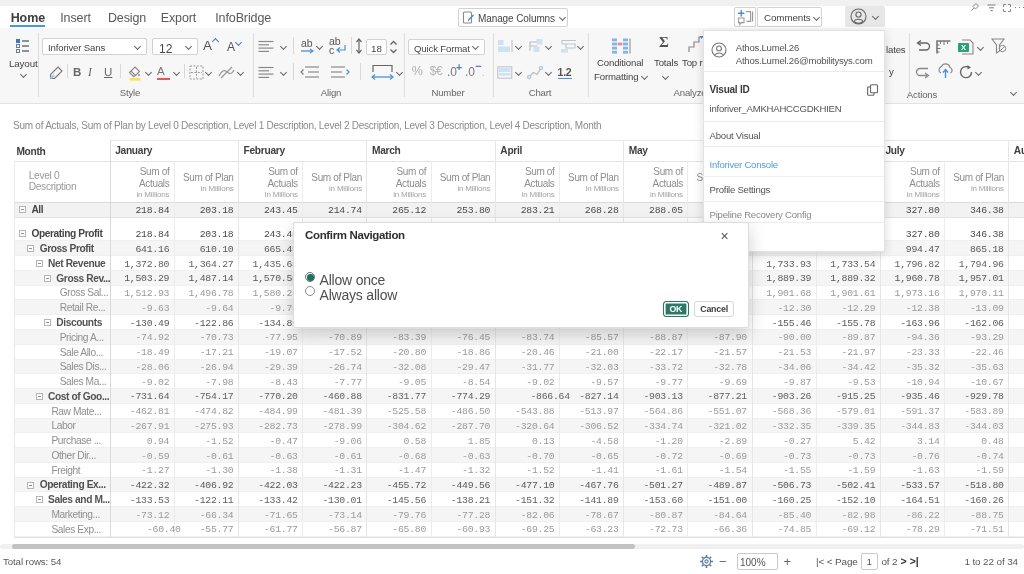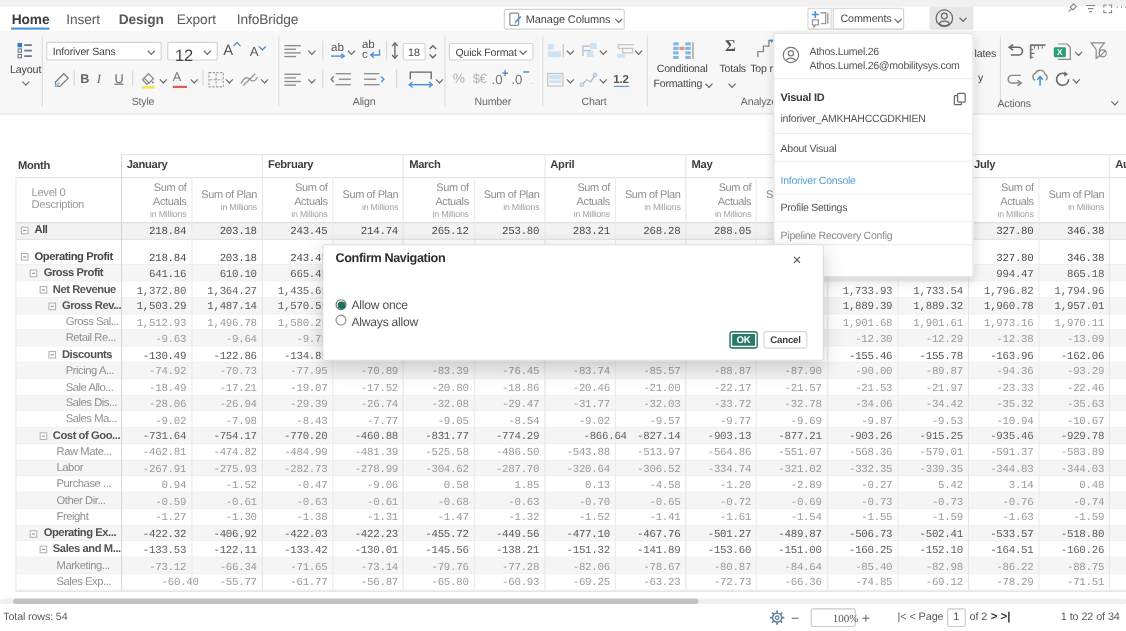--- a/index.html
+++ b/index.html
@@ -18,21 +18,21 @@
 .exp:after{content:"";position:absolute;left:1px;right:1px;top:2px;height:1px;background:#909090}
 .wbox{position:absolute;background:#fff;border:1px solid #d2d2d2;border-radius:2px}
 svg{position:absolute;overflow:visible}
 </style></head><body>
 <div id="st">
 
 <div class="a" style="left:0;top:0;width:1024px;height:28px;background:#fff"></div>
 <div class="a" style="left:0;top:0;width:1024px;height:5.5px;background:#f1f1f1"></div>
 <div class="a" style="left:10.7px;top:11px;font-size:12.5px;font-weight:bold;color:#3d3d3d;letter-spacing:-0.1px">Home</div>
 <div class="a" style="left:60.2px;top:11px;font-size:12.5px;font-weight:normal;color:#595959;letter-spacing:-0.1px">Insert</div>
-<div class="a" style="left:107.9px;top:11px;font-size:12.5px;font-weight:bold;color:#595959;letter-spacing:-0.1px">Design</div>
+<div class="a" style="left:107.9px;top:11px;font-size:12.5px;font-weight:normal;color:#595959;letter-spacing:-0.1px">Design</div>
 <div class="a" style="left:160.7px;top:11px;font-size:12.5px;font-weight:normal;color:#595959;letter-spacing:-0.1px">Export</div>
 <div class="a" style="left:215.2px;top:11px;font-size:12.5px;font-weight:normal;color:#595959;letter-spacing:-0.1px">InfoBridge</div>
 <div class="a" style="left:10px;top:24.5px;width:35px;height:2.2px;background:#4b97d9"></div>
 <div class="wbox" style="left:458px;top:8px;width:110px;height:19px"></div>
 <svg style="left:462px;top:11px" width="13" height="13" viewBox="0 0 13 13">
       <rect x="1.5" y="1" width="8" height="11" rx="1" fill="none" stroke="#8a8a8a" stroke-width="1.1"></rect>
       <line x1="11.5" y1="4" x2="6.5" y2="9" stroke="#4a90d9" stroke-width="1.6"></line>
       <line x1="6" y1="9.6" x2="6.9" y2="9.6" stroke="#4a90d9" stroke-width="1.4"></line>
     </svg>
 <div class="a" style="left:478px;top:12.5px;font-size:10px;letter-spacing:-0.1px;color:#454545">Manage Columns</div>
@@ -75,21 +75,21 @@
       <rect x="1.5" y="11.5" width="3" height="3" fill="none" stroke="#6a7a8a"></rect>
       <line x1="7" y1="13" x2="14" y2="13" stroke="#6a7a8a" stroke-width="1.6"></line>
     </svg>
 <div class="a" style="left:9px;top:58px;font-size:9.8px;letter-spacing:-0.15px;color:#444">Layout</div>
 <div class="chv" style="left:21px;top:71.5px"></div>
 <div class="gdiv" style="left:37.5px"></div>
 <div class="wbox" style="left:41.9px;top:38.1px;width:105.3px;height:16.5px"></div>
 <div class="a" style="left:48px;top:42px;font-size:9.6px;letter-spacing:-0.15px;color:#454545">Inforiver Sans</div>
 <div class="chv" style="left:135px;top:43.5px"></div>
 <div class="wbox" style="left:152.3px;top:38.1px;width:45.7px;height:16.5px"></div>
-<div class="a" style="left:159px;top:42px;font-size:15px;color:#454545">12</div>
+<div class="a" style="left:159px;top:42px;font-size:12px;color:#454545">12</div>
 <div class="chv" style="left:186px;top:43.5px"></div>
 <div class="a" style="left:203px;top:38px;font-size:13.5px;color:#555">A</div>
 <div class="chv chvb" style="left:213px;top:39px;transform:rotate(225deg)"></div>
 <div class="a" style="left:227px;top:40px;font-size:12px;color:#555">A</div>
 <div class="chv chvb" style="left:236px;top:40px"></div>
 <svg style="left:49px;top:66px" width="14" height="14" viewBox="0 0 14 14">
       <path d="M9 1 L13 5 L7 11 L5.5 12.5 L1.5 12.5 L1.5 8.5 Z" fill="none" stroke="#7a7a7a" stroke-width="1.1"></path>
       <path d="M1.5 12.5 L5 9" stroke="#9ec6e8" stroke-width="2"></path>
     </svg>
 <div class="a" style="left:67px;top:64px;width:1px;height:14px;background:#d8d8d8"></div>
@@ -287,20 +287,21 @@
       <line x1="8.5" y1="7" x2="8.5" y2="15" stroke="#4a90d9" stroke-width="1.4"></line>
       <path d="M6 9.5 L8.5 6.5 L11 9.5" fill="none" stroke="#4a90d9" stroke-width="1.4"></path>
     </svg>
 <svg style="left:959px;top:65px" width="14" height="14" viewBox="0 0 14 14">
       <path d="M12.5 7 A5.5 5.5 0 1 1 9 2" fill="none" stroke="#666" stroke-width="1.4"></path>
       <path d="M8.5 0 L12 2.5 L8.5 4.5" fill="#666"></path>
     </svg>
 <div class="chv" style="left:976px;top:69.5px"></div>
 <div class="glab" style="left:902px;top:88.5px;width:40px">Actions</div>
 <div class="chv" style="left:1011px;top:90px"></div>
+<div class="a" style="left:13px;top:120px;font-size:10px;color:#8b8b8b;letter-spacing:-0.25px">Sum of Actuals, Sum of Plan by Level 0 Description, Level 1 Description, Level 2 Description, Level 3 Description, Level 4 Description, Month</div>
 
 <div class="a" style="left:13.8px;top:202.3px;width:1010.2px;height:15.299999999999983px;background:#f2f2f2;border-bottom:1px solid #e2e2e2"></div>
 <div class="a" style="left:13.8px;top:226.60px;width:1010.2px;height:14.77px;background:#fff;border-bottom:1px solid #f0f0f0"></div>
 <div class="a" style="left:13.8px;top:241.37px;width:1010.2px;height:14.77px;background:#f5f5f5;border-bottom:1px solid #f0f0f0"></div>
 <div class="a" style="left:13.8px;top:256.14px;width:1010.2px;height:14.77px;background:#fff;border-bottom:1px solid #f0f0f0"></div>
 <div class="a" style="left:13.8px;top:270.91px;width:1010.2px;height:14.77px;background:#f5f5f5;border-bottom:1px solid #f0f0f0"></div>
 <div class="a" style="left:13.8px;top:285.68px;width:1010.2px;height:14.77px;background:#fff;border-bottom:1px solid #f0f0f0"></div>
 <div class="a" style="left:13.8px;top:300.45px;width:1010.2px;height:14.77px;background:#f5f5f5;border-bottom:1px solid #f0f0f0"></div>
 <div class="a" style="left:13.8px;top:315.22px;width:1010.2px;height:14.77px;background:#fff;border-bottom:1px solid #f0f0f0"></div>
 <div class="a" style="left:13.8px;top:329.99px;width:1010.2px;height:14.77px;background:#f5f5f5;border-bottom:1px solid #f0f0f0"></div>
@@ -698,21 +699,21 @@
         <line x1="0" y1="6.5" x2="2" y2="6.5"></line>
         <line x1="11" y1="6.5" x2="13" y2="6.5"></line>
         <line x1="1.9" y1="1.9" x2="3.3" y2="3.3"></line>
         <line x1="9.7" y1="9.7" x2="11.1" y2="11.1"></line>
         <line x1="1.9" y1="11.1" x2="3.3" y2="9.7"></line>
         <line x1="9.7" y1="3.3" x2="11.1" y2="1.9"></line>
       </g>
     </svg>
 <div class="a" style="left:719px;top:554px;font-size:13px;color:#666">−</div>
 <div class="wbox" style="left:736.6px;top:552.5px;width:41.5px;height:17.5px;border-color:#c9c9c9"></div>
-<div class="a" style="left:757px;top:556.5px;font-family:Liberation Serif, serif;font-size:10px;color:#555">100%</div>
+<div class="a" style="left:740px;top:556.5px;font-family:Liberation Sans, sans-serif;font-size:10px;color:#555">100%</div>
 <div class="a" style="left:783.5px;top:553.5px;font-size:13px;color:#666">+</div>
 <div class="a" style="left:816px;top:556px;font-size:9.9px;letter-spacing:-0.1px;color:#555">|&lt; &lt; Page</div>
 <div class="wbox" style="left:861px;top:552.5px;width:17px;height:17.5px;border-color:#c9c9c9"></div>
 <div class="a" style="left:866.5px;top:556px;font-size:9.9px;color:#555">1</div>
 <div class="a" style="left:881.4px;top:556px;font-size:9.9px;letter-spacing:-0.1px;color:#555">of 2</div>
 <div class="a" style="left:900.6px;top:555px;font-size:10.5px;font-weight:bold;color:#333">&gt; &gt;|</div>
 <div class="a" style="left:964.4px;top:556px;font-size:9.9px;letter-spacing:-0.1px;color:#5a5a5a">1 to 22 of 34</div>
 <div class="a" style="left:702.7px;top:30px;width:182px;height:222px;background:#fff;border:1px solid #e2e2e2;box-shadow:0 3px 10px rgba(0,0,0,0.14);z-index:50"></div>
 <svg style="left:711px;top:41.5px;z-index:51" width="16" height="16" viewBox="0 0 16 16">
       <circle cx="8" cy="8" r="7" fill="none" stroke="#777" stroke-width="1.1"></circle>
@@ -735,17 +736,17 @@
 <div class="hln" style="left:703px;top:175.8px;width:181px;background:#f0f0f0;z-index:51"></div>
 <div class="a" style="left:709.6px;top:184px;font-size:9.6px;letter-spacing:-0.25px;color:#555;z-index:51">Profile Settings</div>
 <div class="hln" style="left:703px;top:200.5px;width:181px;background:#f0f0f0;z-index:51"></div>
 <div class="a" style="left:709.6px;top:209.3px;font-size:9.6px;letter-spacing:-0.25px;color:#8b8b8b;z-index:51">Pipeline Recovery Config</div>
 <div class="hln" style="left:703px;top:222.3px;width:181px;background:#ececec;z-index:51"></div>
 <div class="a" style="left:293.2px;top:221.7px;width:455.7px;height:106.5px;background:#fff;border:1px solid #ddd;border-radius:2px;box-shadow:0 6px 18px rgba(0,0,0,0.18);z-index:60"></div>
 <div class="a" style="left:305px;top:228.5px;font-size:11.5px;letter-spacing:-0.35px;font-weight:bold;color:#2e2e2e;z-index:61">Confirm Navigation</div>
 <div class="a" style="left:720.5px;top:228px;font-size:14px;color:#555;z-index:61">×</div>
 <div class="a" style="left:304.5px;top:271.5px;width:10px;height:10px;border:1.1px solid #6e6e6e;border-radius:50%;z-index:61"></div>
 <div class="a" style="left:307.2px;top:274.2px;width:6.4px;height:6.4px;background:#19735f;border-radius:50%;z-index:62"></div>
-<div class="a" style="left:319.5px;top:272.3px;font-size:11px;letter-spacing:-0.2px;color:#4f4f4f;z-index:61">Allow once</div>
+<div class="a" style="left:319.5px;top:272.3px;font-size:14px;letter-spacing:-0.2px;color:#4f4f4f;z-index:61">Allow once</div>
 <div class="a" style="left:304.5px;top:285.8px;width:10px;height:10px;border:1.1px solid #8a8a8a;border-radius:50%;z-index:61"></div>
-<div class="a" style="left:319.5px;top:286.8px;font-size:11px;letter-spacing:-0.2px;color:#4f4f4f;z-index:61">Always allow</div>
+<div class="a" style="left:319.5px;top:286.8px;font-size:14px;letter-spacing:-0.2px;color:#4f4f4f;z-index:61">Always allow</div>
 <div class="a" style="left:662.5px;top:301.1px;width:26.7px;height:16.4px;background:#2b7a68;border:1px solid #2b7a68;border-radius:3px;box-shadow:inset 0 0 0 1.6px #fff;z-index:61;text-align:center;font-size:8.8px;letter-spacing:-0.2px;font-weight:bold;color:#fff;line-height:14px">OK</div>
 <div class="a" style="left:693.9px;top:301.1px;width:40.4px;height:16.4px;background:#fff;border:1px solid #d6d6d6;border-radius:3px;z-index:61;text-align:center;font-size:8.8px;letter-spacing:-0.2px;font-weight:bold;color:#3d3d3d;line-height:14px">Cancel</div>
 </div>
 </body></html>

